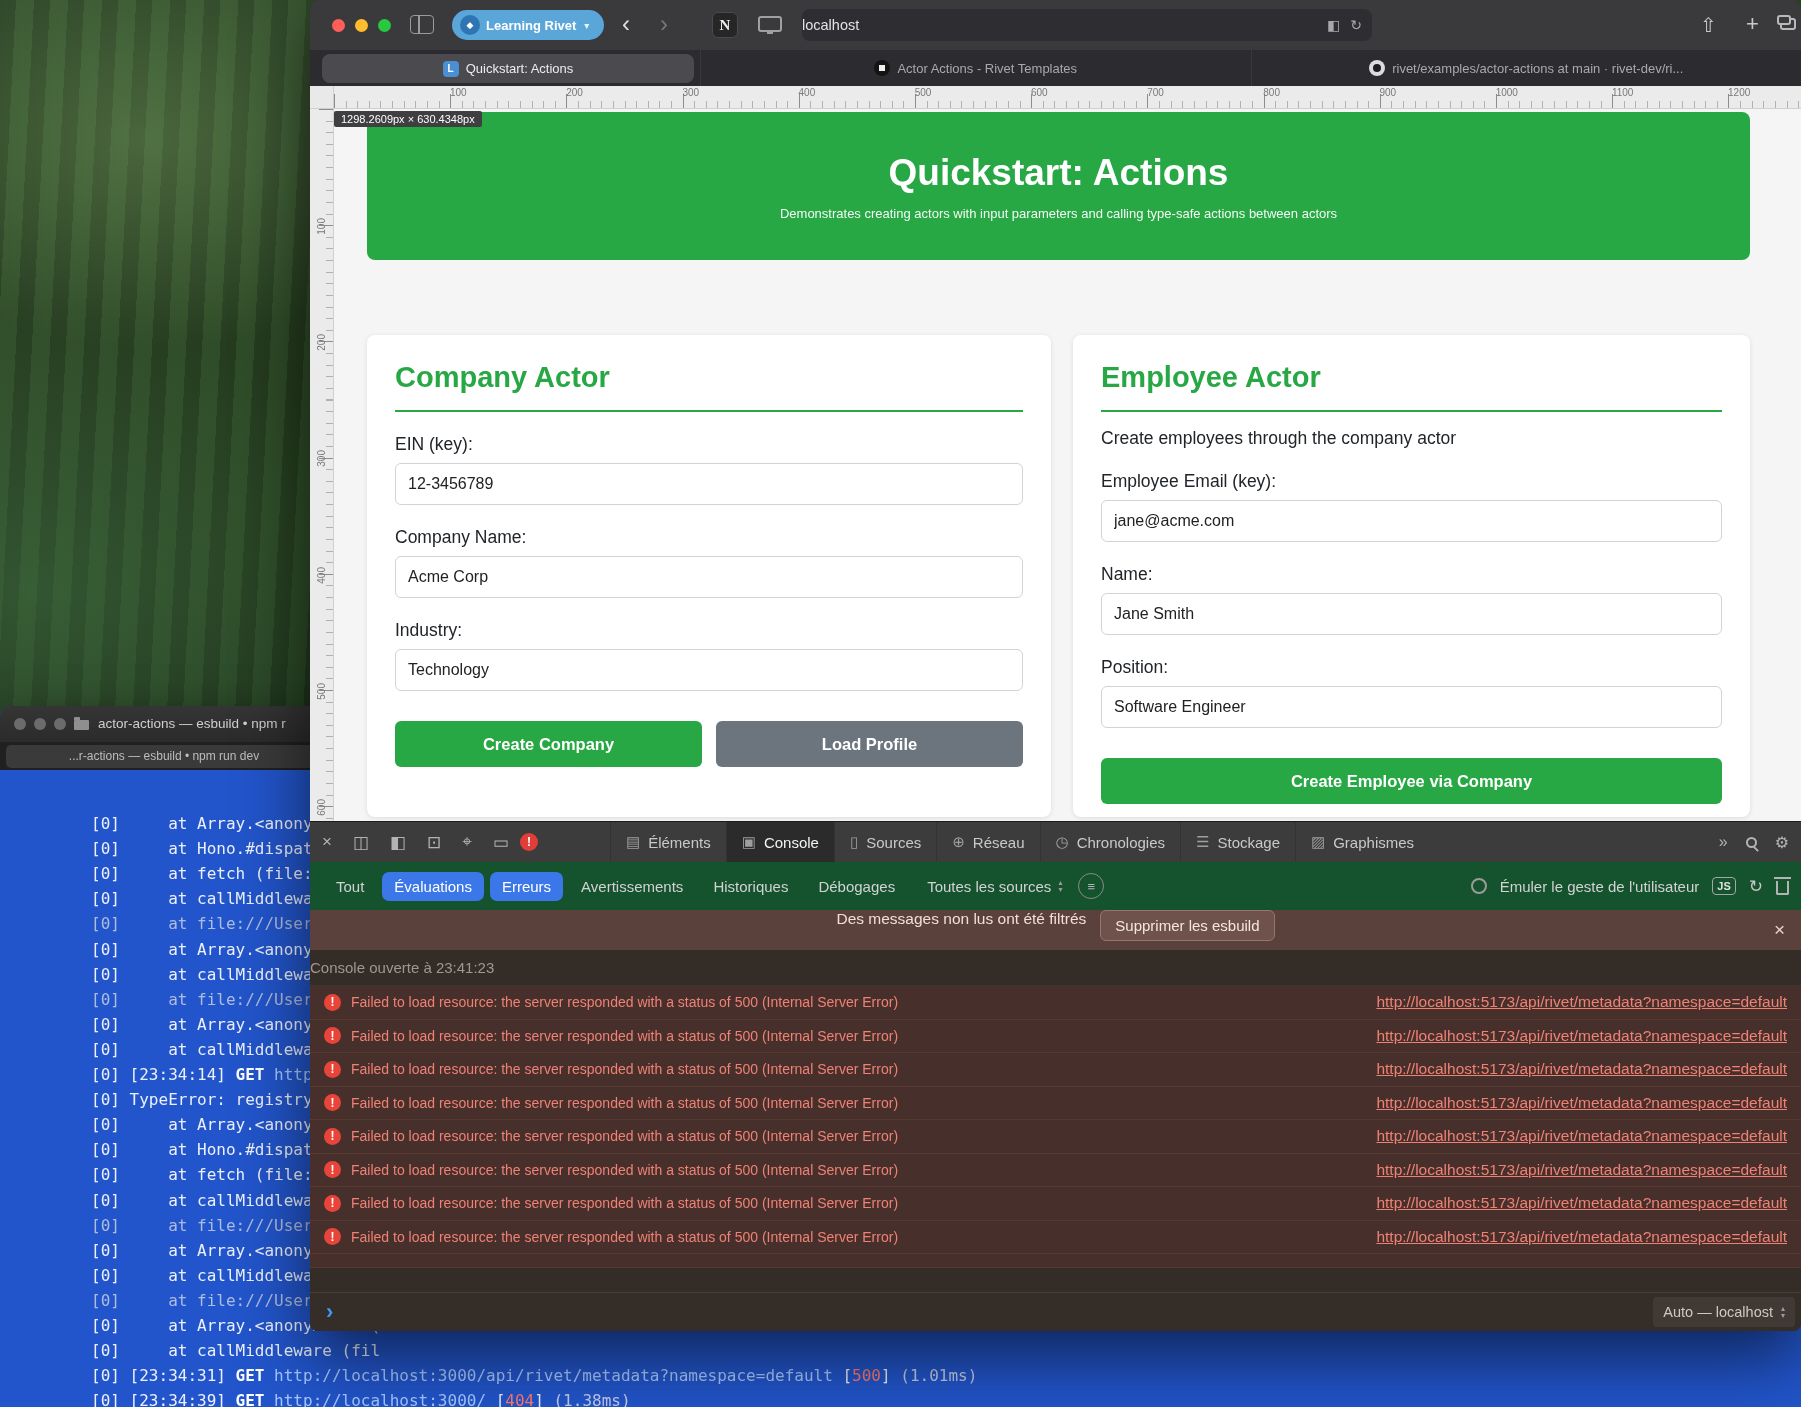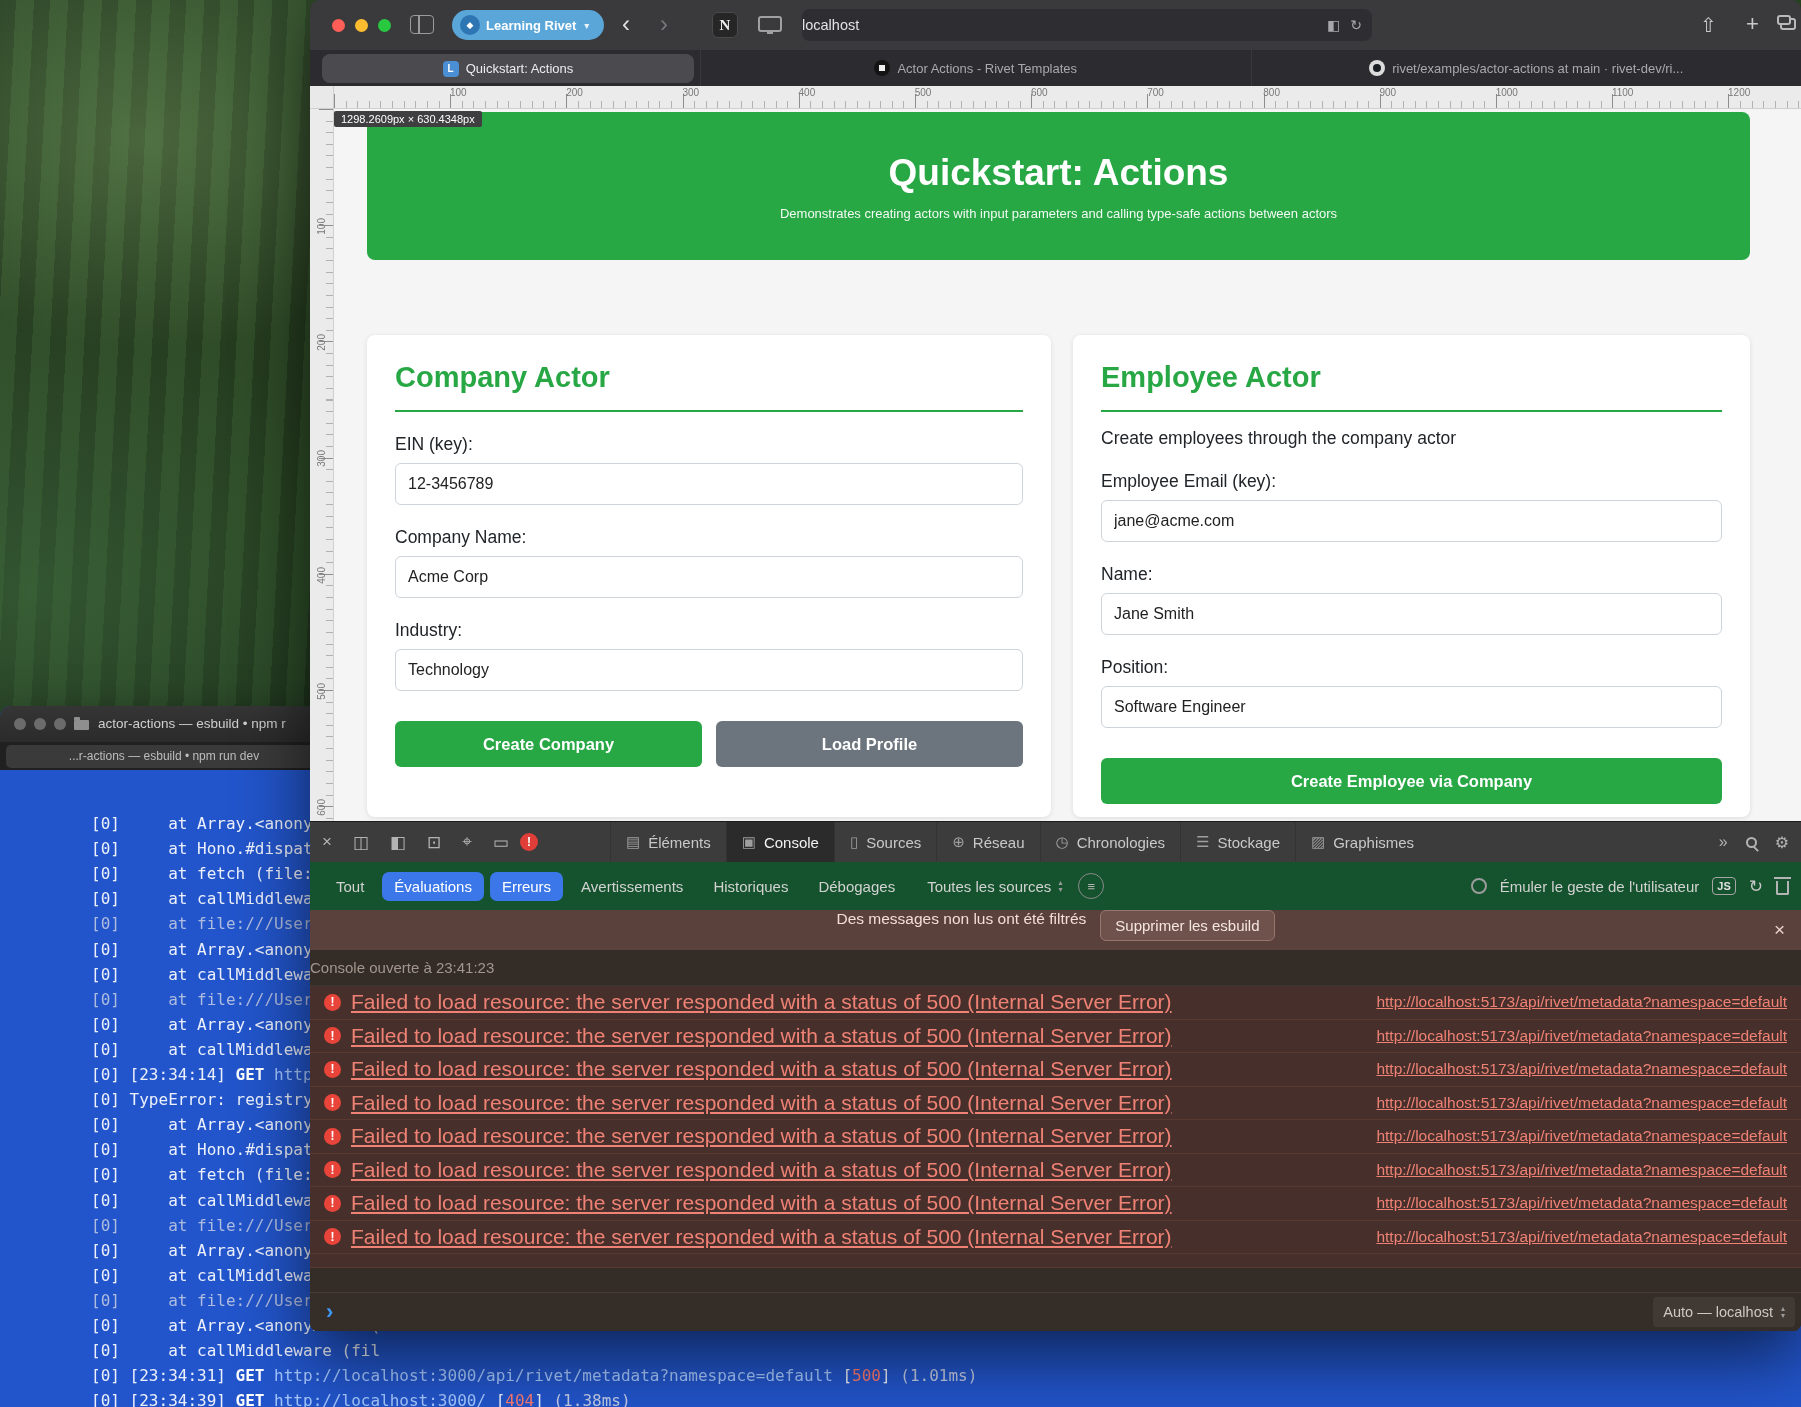--- a/index.html
+++ b/index.html
@@ -160,21 +160,21 @@
   .banner-btn{background:#6e524b;border:1px solid #96756c;border-radius:6px;color:#f6e6e0;padding:6px 14px;font-size:15px;
               font-family:"Liberation Sans",sans-serif;}
   .banner-x{position:absolute;right:16px;top:0;height:40px;line-height:40px;color:#e9d2cb;font-size:19px;}
 
   .dt-opened{position:absolute;left:0;top:128px;right:0;height:36px;line-height:36px;color:#a2968e;
              font-size:15px;border-bottom:1px solid rgba(255,255,255,.05);box-sizing:border-box;}
   .dt-rows{position:absolute;left:0;top:164px;right:0;}
   .dt-row{height:33.5px;display:flex;align-items:center;padding:0 14px;background:#47302b;border-bottom:1px solid #58392f;box-sizing:border-box;}
   .err-icon{width:17px;height:17px;border-radius:50%;background:#e8443a;color:#fff;font-size:12px;font-weight:bold;
             display:flex;align-items:center;justify-content:center;margin-right:10px;flex:none;}
-  .err-msg{color:#ef8175;font-size:21px;white-space:nowrap;text-decoration:underline;}
+  .err-msg{color:#ef8175;font-size:14px;white-space:nowrap;}
   .err-link{margin-left:auto;color:#ef8175;font-size:15.5px;text-decoration:underline;white-space:nowrap;}
   .dt-sliver{position:absolute;left:0;top:432px;right:0;height:13px;background:#47302b;border-bottom:1px solid #58392f;}
   .dt-prompt{position:absolute;left:0;bottom:0;right:0;height:40px;background:#342d28;border-top:1px solid #4a3e34;box-sizing:border-box;}
   .prompt-chev{position:absolute;left:16px;top:6px;color:#3f97f7;font-size:22px;font-weight:bold;}
   .dt-context{position:absolute;right:6px;bottom:5px;height:30px;padding:0 10px;background:#413a34;border-radius:4px;
               display:flex;align-items:center;gap:8px;color:#cfc9c2;font-size:14.5px;}
 </style>
 </head>
 <body>
 

